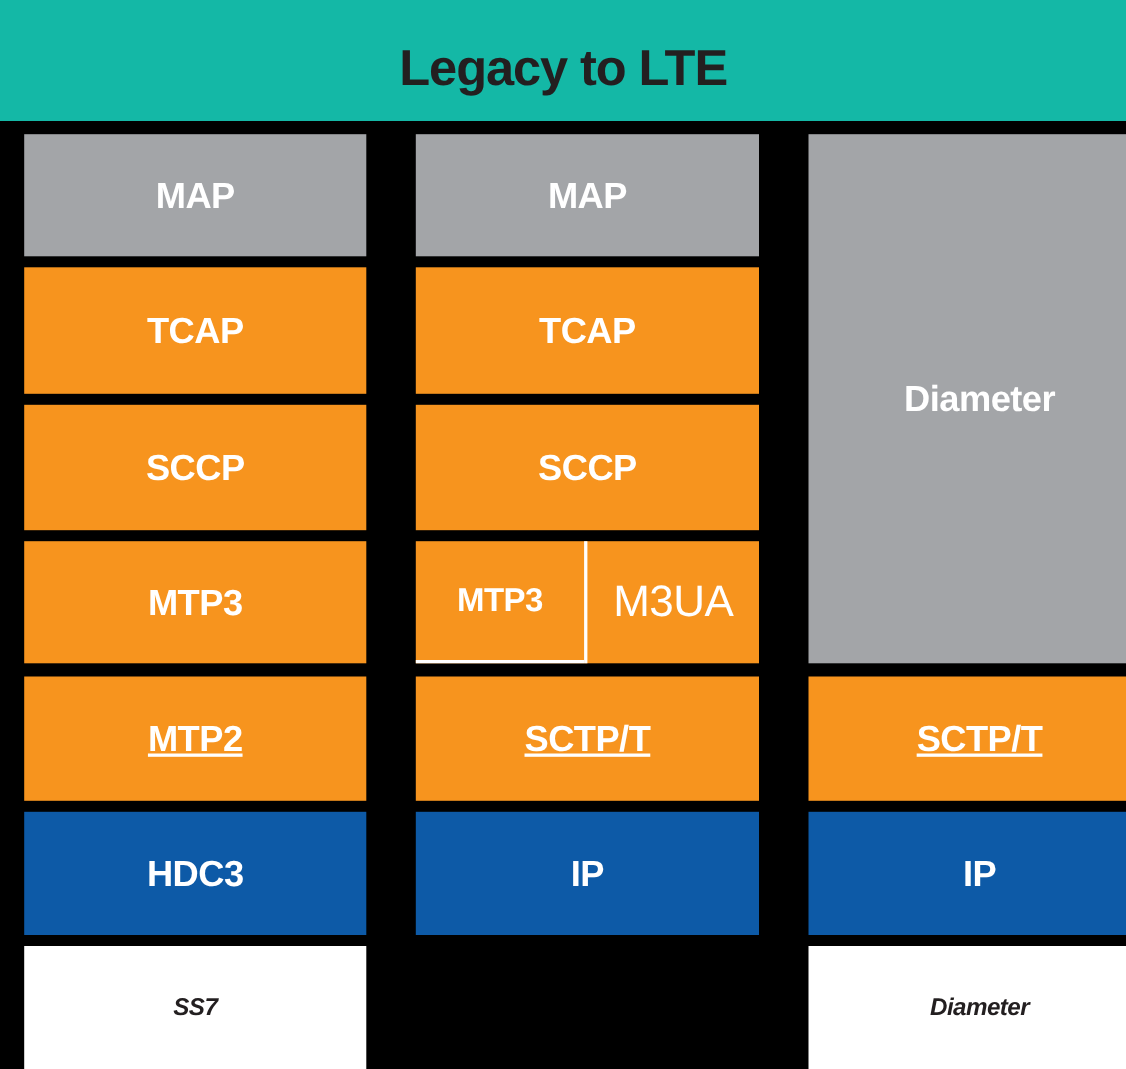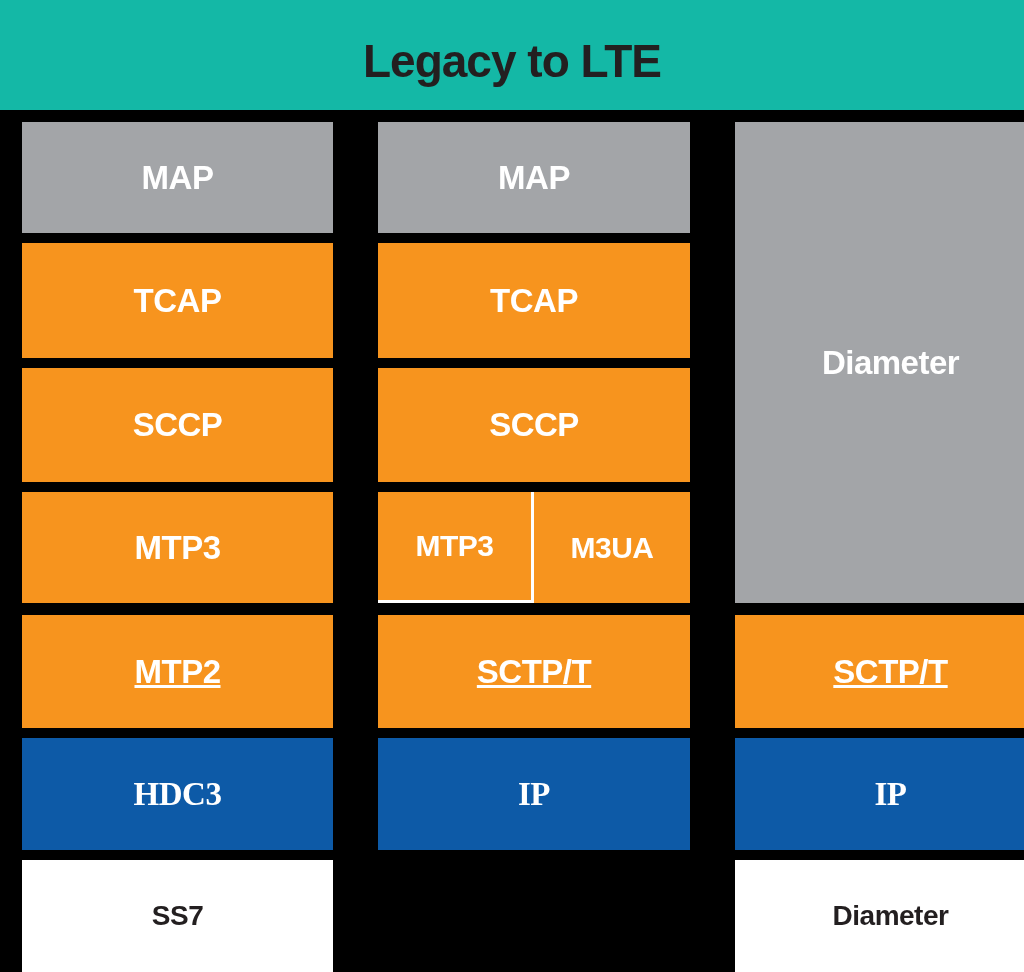--- a/index.html
+++ b/index.html
@@ -57,42 +57,43 @@
     display:flex;
     align-items:center;
     justify-content:center;
     color:var(--block-text);
     font-weight:bold;
     font-size:33px;
     letter-spacing:-0.5px;
   }
   .block.gray  {background:var(--gray);}
   .block.orange{background:var(--orange);}
-  .block.blue  {background:var(--blue);font-family:Liberation Serif, serif;}
+  .block.blue  {background:var(--blue);}
   .r1{top:12px; height:111px;}
   .r2{top:133px;height:115px;}
   .r3{top:258px;height:114px;}
   .r4{top:382px;height:111px;}
   .r5{top:505px;height:113px;text-decoration:underline;}
   .r6{top:628px;height:112px;}
   .tall{top:12px;height:481px;}
   .plate{
     position:absolute;
     left:0;
     top:750px;
     width:100%;
     height:112px;
     background:#ffffff;
     display:flex;
     align-items:center;
     justify-content:center;
     color:var(--heading-text);
     font-weight:bold;
-    font-size:28px;
+    font-size:22px;
     letter-spacing:-0.5px;
+    font-style:italic;
   }
   
   .split{
     display:flex;
     padding:0;
   }
   .split-left{
     width:156px;
     height:100%;
     display:flex;
@@ -110,22 +111,22 @@
     color:var(--block-text);
   }
   .split-cell.top{
     border-bottom:3px solid #ffffff;
   }
   .split-right{
     flex:1;
     display:flex;
     align-items:center;
     justify-content:center;
-    font-size:30px;
-    font-weight:bold;
+    font-size:40px;
+    font-weight:normal;
     color:var(--block-text);
   }
 </style>
 </head>
 <body>
 
 <div class="page">
 
   <div class="title">Legacy to LTE</div>
 

